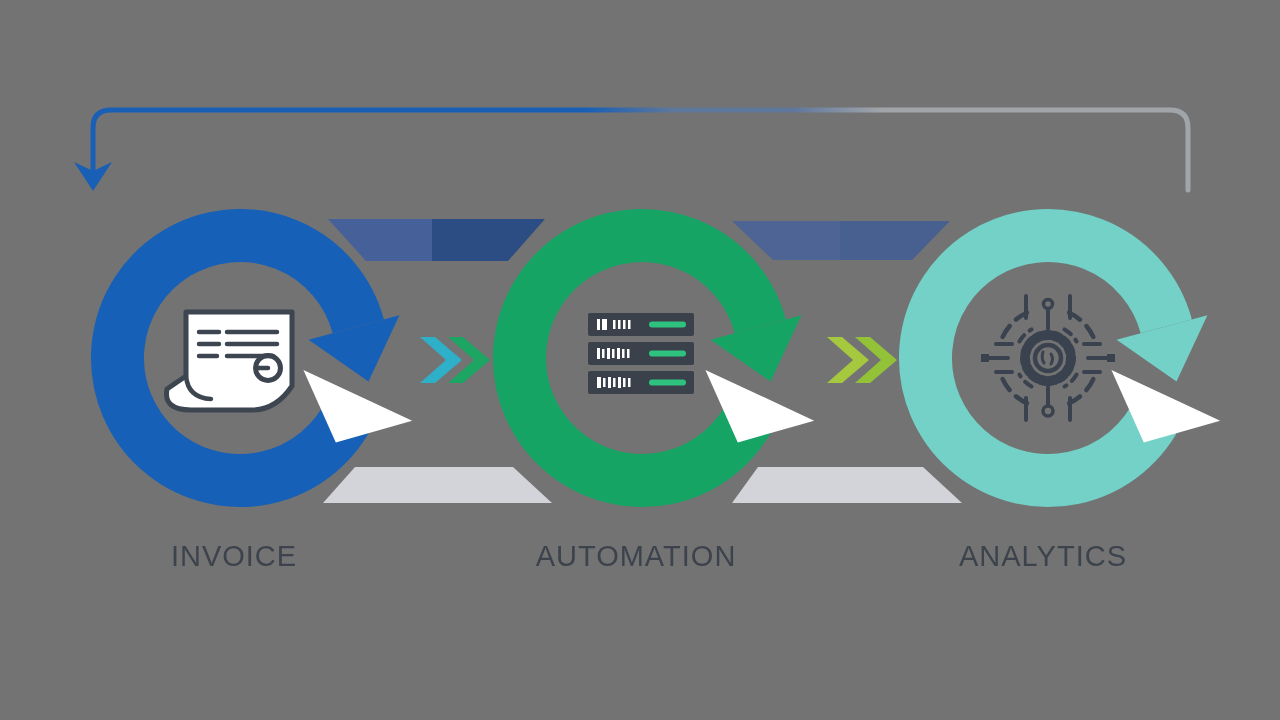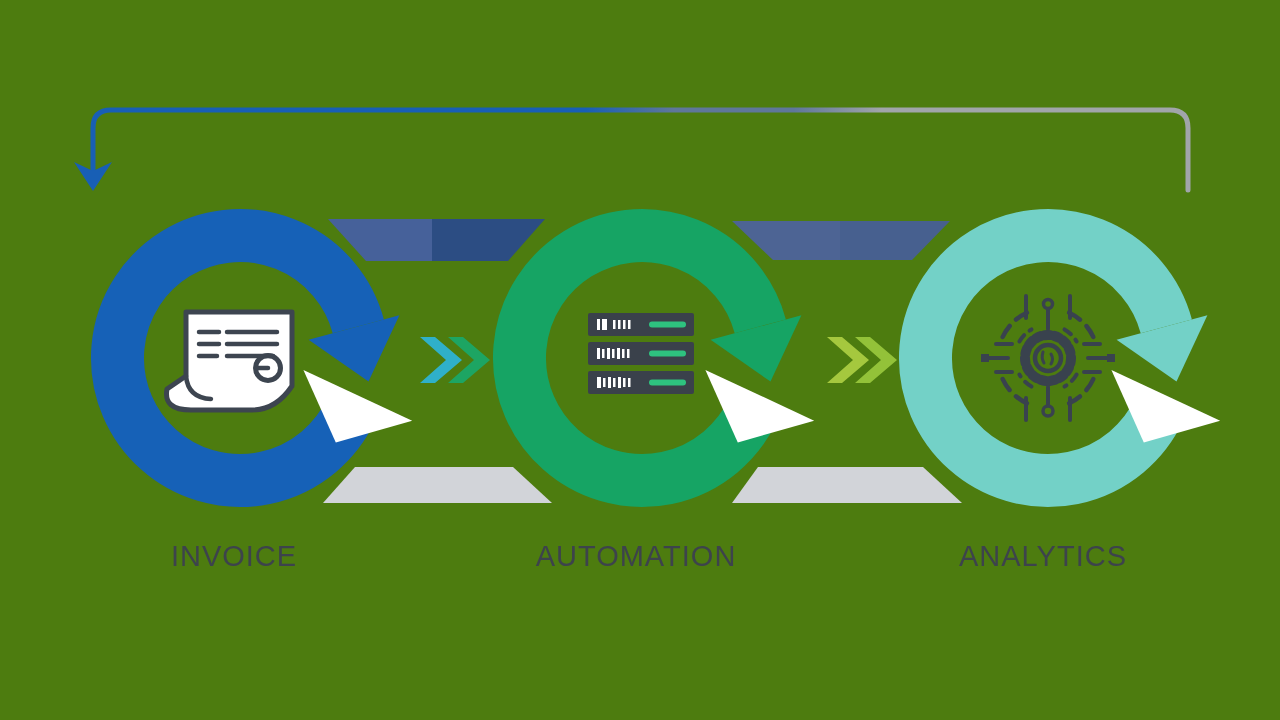--- a/index.html
+++ b/index.html
@@ -1,17 +1,17 @@
 <!DOCTYPE html>
 <html><head>
 <meta charset="utf-8">
 <style>
   html,body{margin:0;padding:0;background:#fff;}
   .stage{
-    position:relative;width:1280px;height:720px;background:#4d7c0f;
+    position:relative;width:1280px;height:720px;background:#737373;
     overflow:hidden;font-family:"Liberation Sans",sans-serif;
   }
   .step-label{
     font-size:29px;font-weight:500;letter-spacing:1px;fill:#3d434c;
   }
   .ink1{stroke:#3d4550;fill:none;stroke-width:5;stroke-linecap:round;stroke-linejoin:round;}
   .ink1-fill{stroke:#3d4550;fill:#ffffff;stroke-width:5;stroke-linecap:round;stroke-linejoin:round;}
   .ink1-thin{stroke:#3d4550;fill:none;stroke-width:4.5;stroke-linecap:round;}
   .tick{fill:#ffffff;}
   .ink3{stroke:#39424e;fill:none;stroke-linecap:round;stroke-linejoin:round;}

